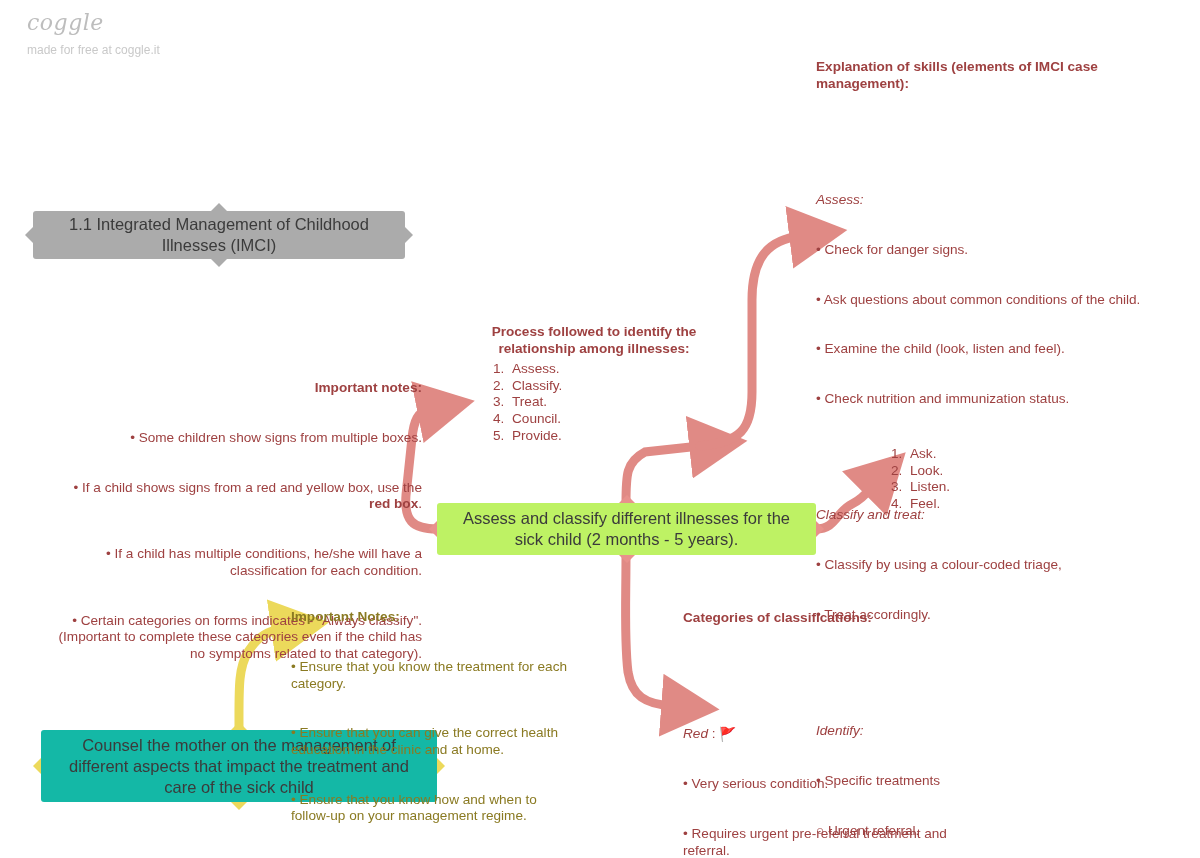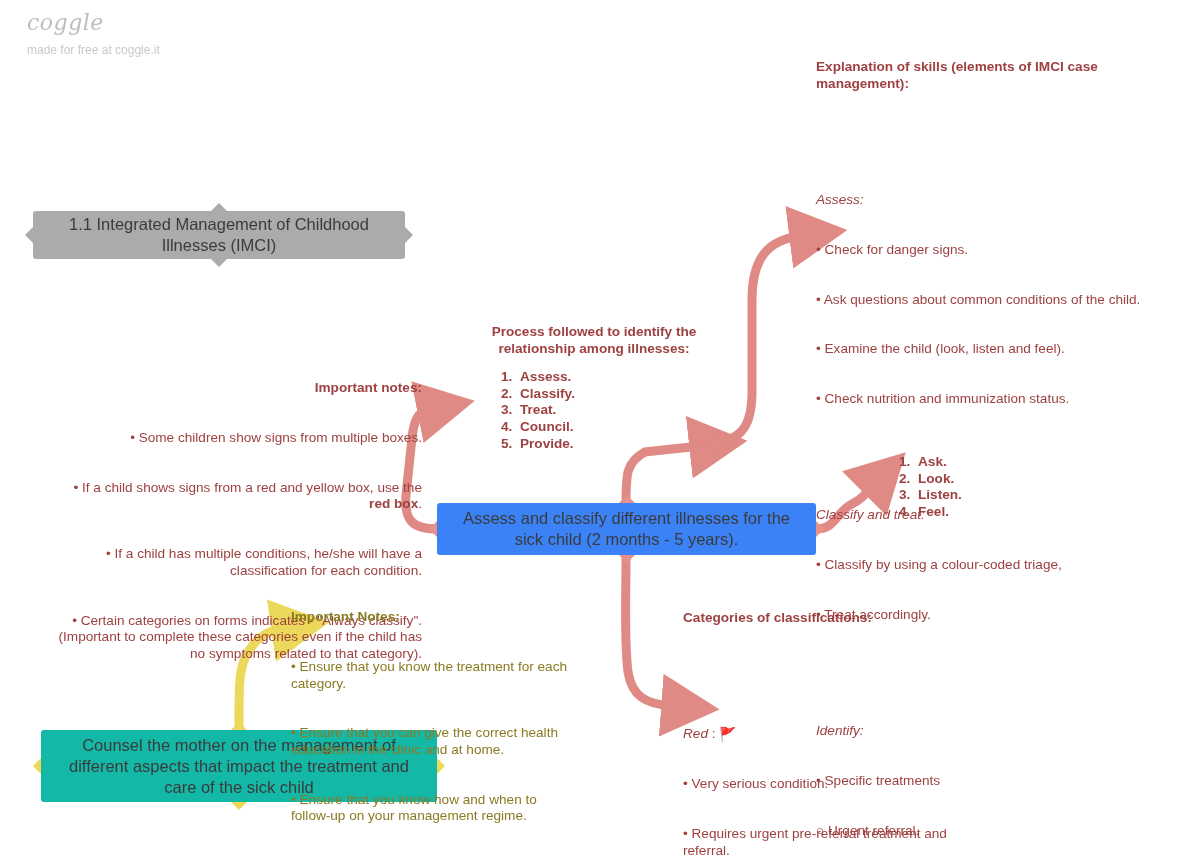--- a/index.html
+++ b/index.html
@@ -89,21 +89,21 @@
     right: -8px; top: 50%; margin-top: -8px;
     border-width: 8px 0 8px 8px;
   }
 
   .node-grey { background: #ababab; }
   .node-grey .notch.top    { border-color: transparent transparent #ababab transparent; }
   .node-grey .notch.bottom { border-color: #ababab transparent transparent transparent; }
   .node-grey .notch.left   { border-color: transparent #ababab transparent transparent; }
   .node-grey .notch.right  { border-color: transparent transparent transparent #ababab; }
 
-  .node-pink { background: #3b82f6; }
+  .node-pink { background: #bef264; }
   .node-pink .notch.top    { border-color: transparent transparent #e8918c transparent; }
   .node-pink .notch.bottom { border-color: #e8918c transparent transparent transparent; }
   .node-pink .notch.left   { border-color: transparent #e8918c transparent transparent; }
   .node-pink .notch.right  { border-color: transparent transparent transparent #e8918c; }
 
   .node-yellow { background: #14b8a6; }
   .node-yellow .notch.top    { border-color: transparent transparent #ecd95b transparent; }
   .node-yellow .notch.bottom { border-color: #ecd95b transparent transparent transparent; }
   .node-yellow .notch.left   { border-color: transparent #ecd95b transparent transparent; }
   .node-yellow .notch.right  { border-color: transparent transparent transparent #ecd95b; }
@@ -133,24 +133,23 @@
     font-size: 13.6px;
     line-height: 16.6px;
     color: #9e4141;
   }
   .olist .olist-title {
     font-weight: bold;
     text-align: center;
     display: block;
   }
   .olist ol {
-    margin: 12px;
+    margin: 4px;
     padding-left: 26px;
     list-style-position: outside;
-    font-weight: bold;
   }
   .olist ol li { padding-left: 4px; }
 
   #blk-skills    { left: 816px; top: 26px;  width: 352px; }
   #blk-steps     { left: 876px; top: 442px; width: 248px; }
   #blk-process   { left: 478px; top: 324px; width: 232px; }
   #blk-notes-red { left: 50px;  top: 347px; width: 372px; }
   #blk-notes-yel { left: 291px; top: 576px; width: 285px; }
   #blk-categories{ left: 683px; top: 577px; width: 300px; }
 

